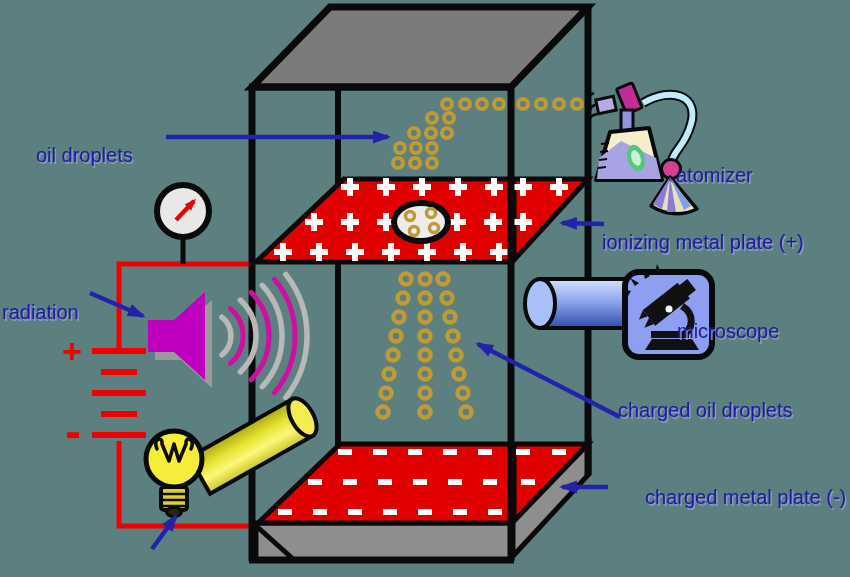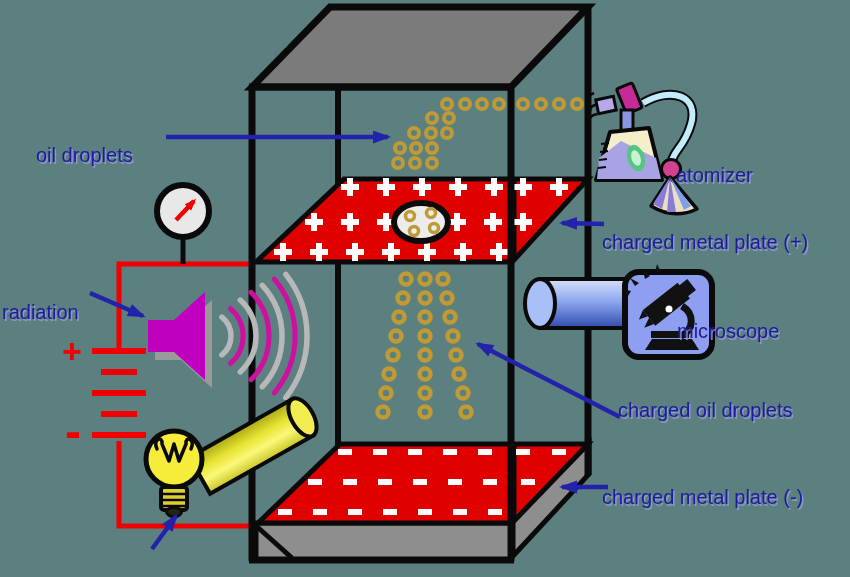--- a/index.html
+++ b/index.html
@@ -236,20 +236,20 @@
     <line x1="604" y1="224" x2="562" y2="223" marker-end="url(#ahNavy)"></line>
     <line x1="90" y1="293" x2="143" y2="316" marker-end="url(#ahNavy)"></line>
     <line x1="620" y1="417" x2="478" y2="344" marker-end="url(#ahNavy)"></line>
     <line x1="608" y1="487" x2="562" y2="487" marker-end="url(#ahNavy)"></line>
     <line x1="152" y1="549" x2="176" y2="516" marker-end="url(#ahNavy)"></line>
   </g>
 </svg>
 
 <div class="lbl" style="left:36px;top:123px">oil droplets</div>
 <div class="lbl" style="left:676px;top:143px">atomizer</div>
-<div class="lbl" style="left:602px;top:210px">charged metal plate (+)</div>
+<div class="lbl" style="left:602px;top:210px">ionizing metal plate (+)</div>
 <div class="lbl" style="left:2px;top:280px">
   <div>radiation</div>
 </div>
 <div class="lbl" style="left:677px;top:299px">microscope</div>
 <div class="lbl" style="left:618px;top:378px">charged oil droplets</div>
-<div class="lbl" style="left:602px;top:465px">charged metal plate (-)</div>
+<div class="lbl" style="left:645px;top:465px">charged metal plate (-)</div>
 </div>
 
 </body></html>

